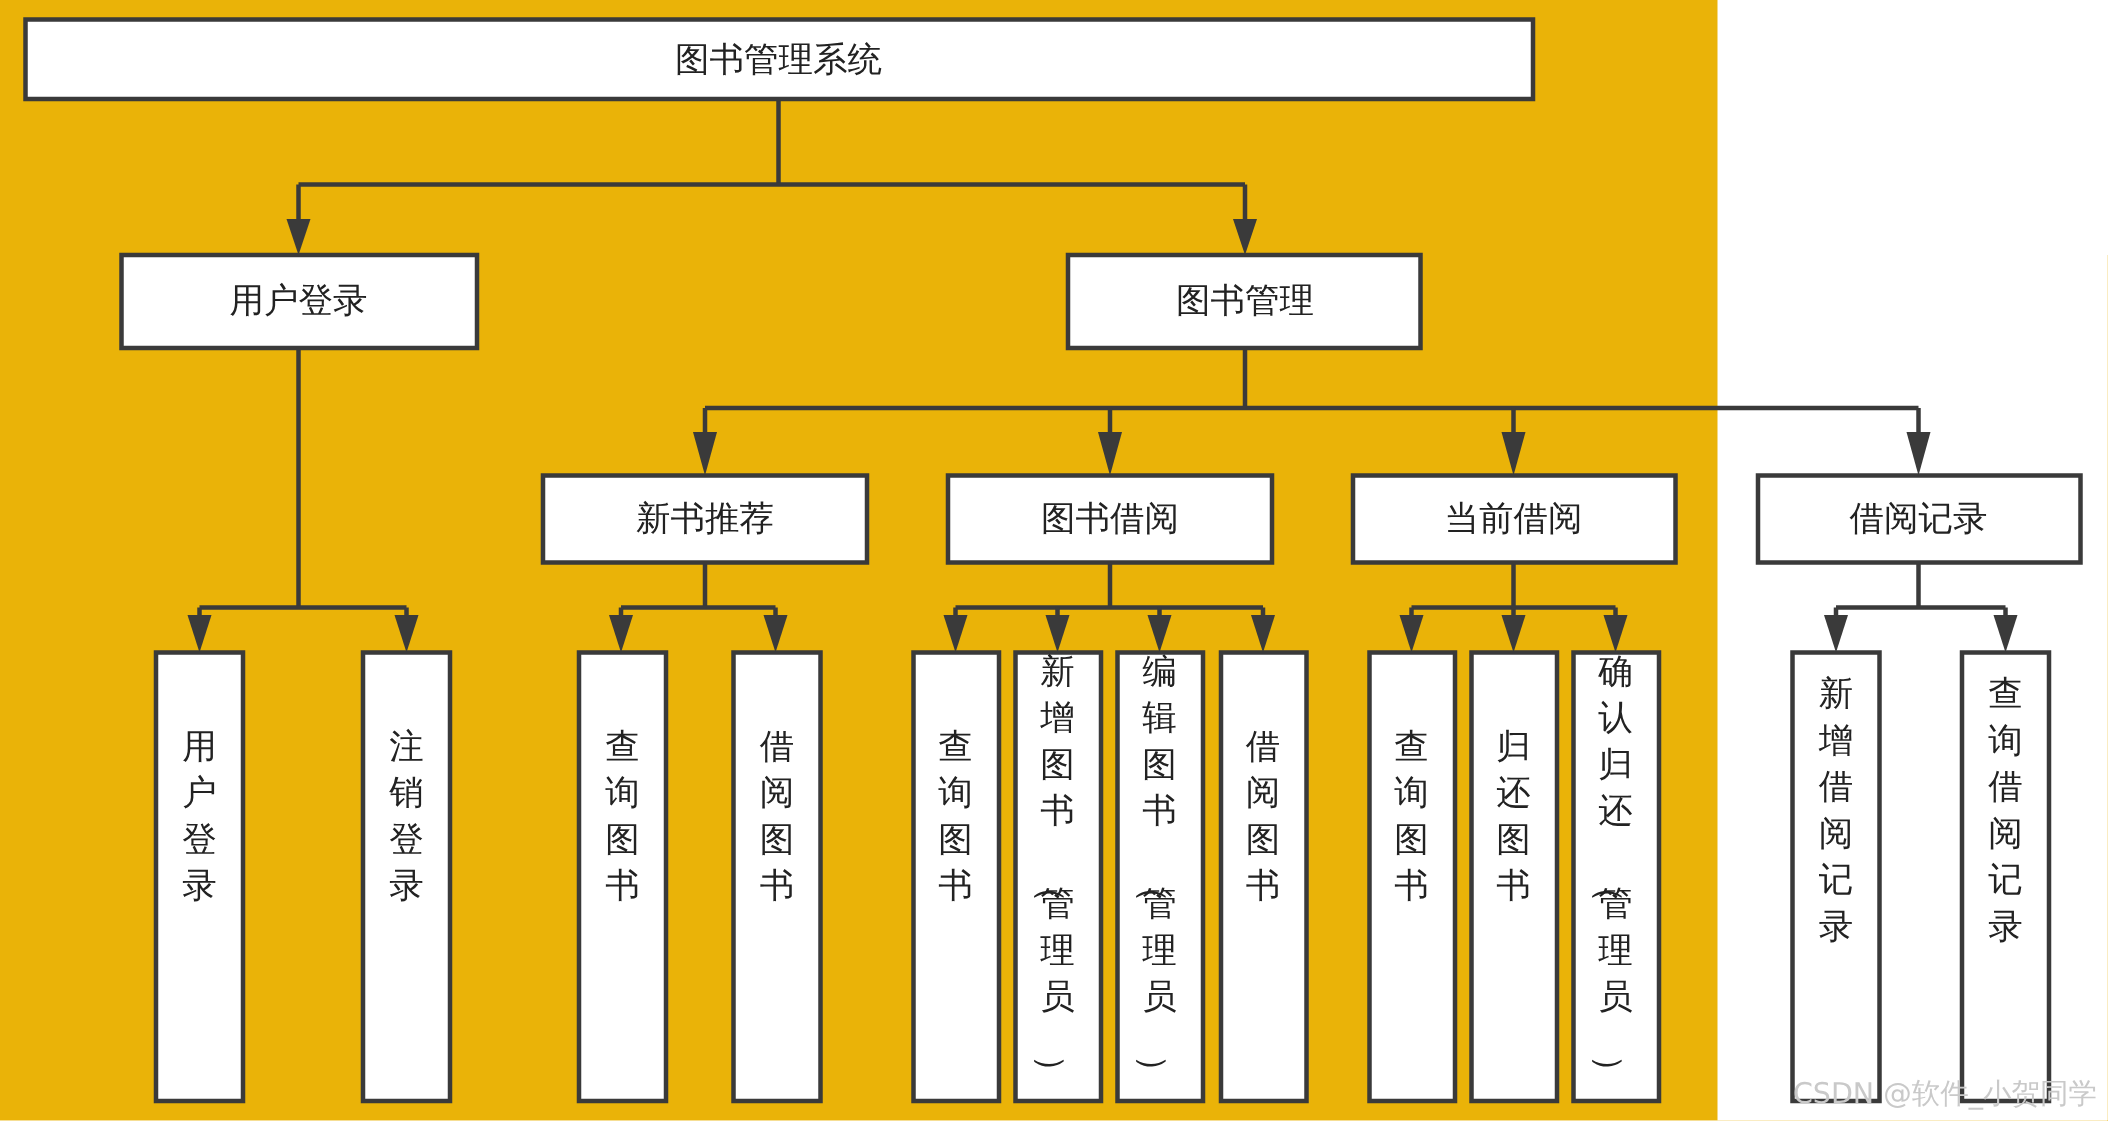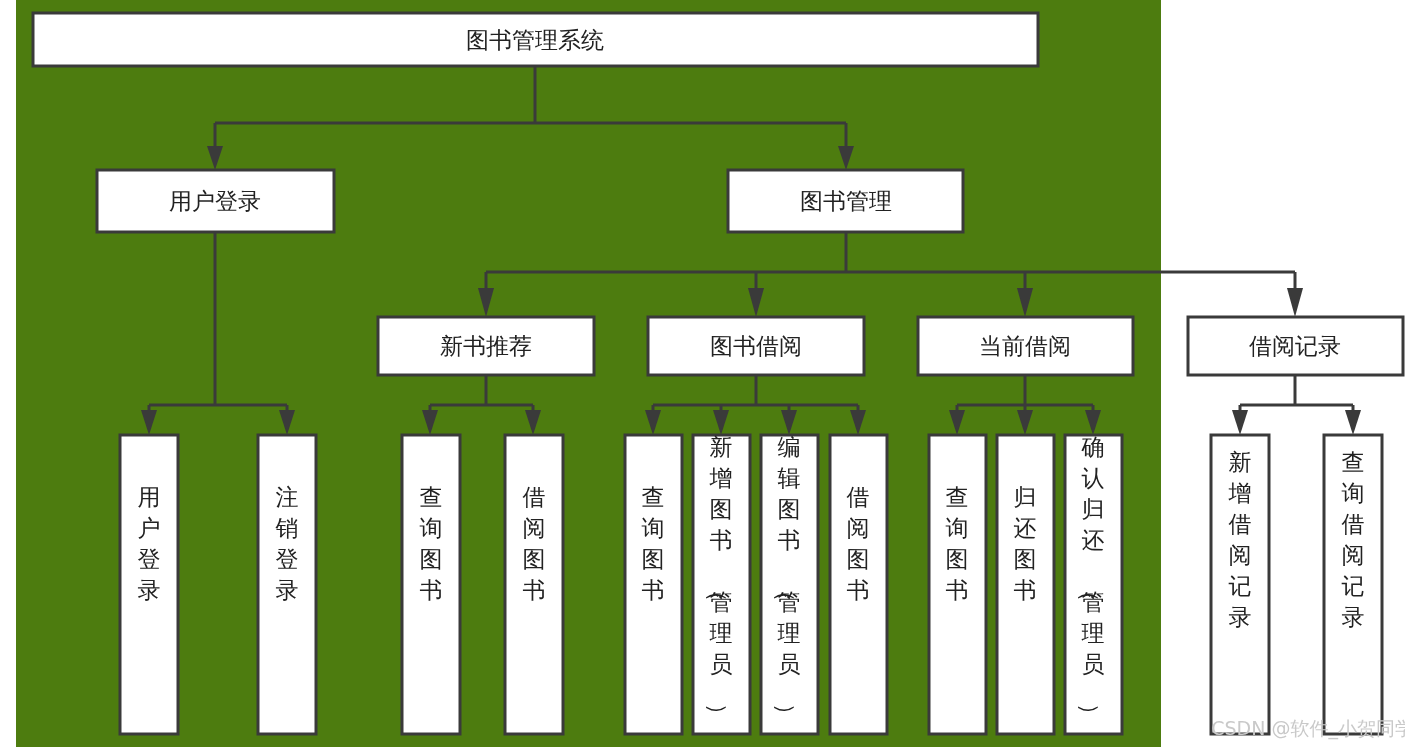--- a/index.html
+++ b/index.html
@@ -11,22 +11,21 @@
   body {
     width: 1405px;
     height: 747px;
     font-family: "DejaVu Sans", "Liberation Sans", sans-serif;
     overflow: hidden;
   }
   #diagram-root {
     position: relative;
     width: 1145px;
     height: 747px;
-    background: #4d7c0f;
-    margin-left: 16px;
+    background: #eab308;
   }
   svg.diagram {
     display: block;
     width: 1405px;
     height: 747px;
   }
   .node-box {
     fill: #ffffff;
     stroke: #3a3a3a;
     stroke-width: 3;

